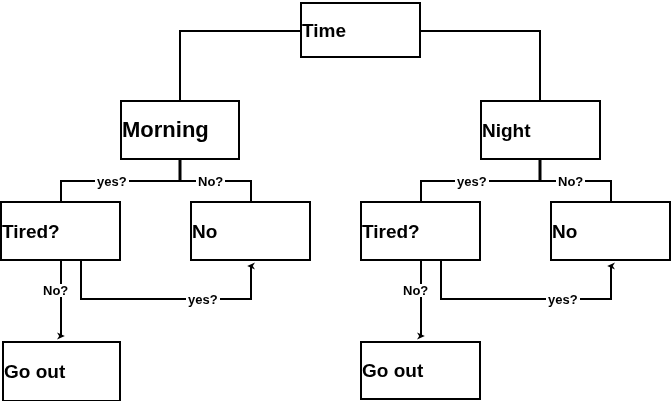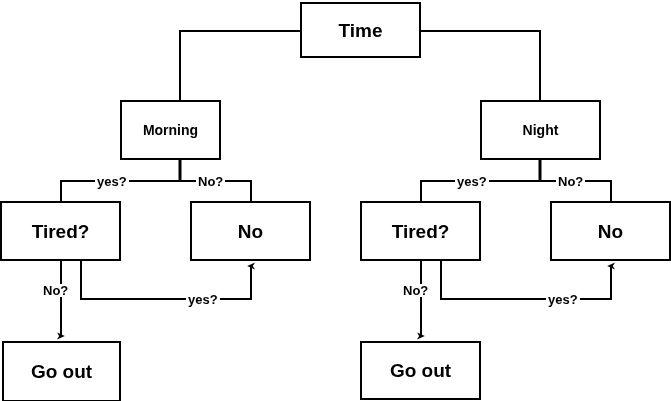--- a/index.html
+++ b/index.html
@@ -23,21 +23,20 @@
     width: 671px;
     height: 401px;
   }
   .node-box {
     position: absolute;
     box-sizing: border-box;
     border: 2px solid #000000;
     background: #ffffff;
     display: flex;
     align-items: center;
-    justify-content: center;
     font-family: "Liberation Sans", sans-serif;
     font-weight: bold;
     color: #000000;
     z-index: 3;
   }
   .node-label {
     display: block;
     line-height: 1;
     white-space: nowrap;
   }
@@ -49,22 +48,22 @@
     color: #000000;
     background: #ffffff;
     line-height: 1;
     padding: 0 2px;
     white-space: nowrap;
     z-index: 4;
   }
   
   #node-time      { left: 300px; top: 2px;   width: 121px; height: 56px; font-size: 19px; }
   
-  #node-morning   { left: 120px; top: 100px; width: 101px; height: 60px; font-size: 14px; }
-  #node-night     { left: 480px; top: 100px; width: 121px; height: 60px; font-size: 14px; }
+  #node-morning   { left: 120px; top: 100px; width: 120px; height: 60px; font-size: 22px; }
+  #node-night     { left: 480px; top: 100px; width: 121px; height: 60px; font-size: 19px; }
   
   #node-tired-morning { left: 0px;   top: 201px; width: 121px; height: 60px; font-size: 19px; }
   #node-no-morning    { left: 190px; top: 201px; width: 121px; height: 60px; font-size: 19px; }
   
   #node-tired-night   { left: 360px; top: 201px; width: 121px; height: 60px; font-size: 19px; }
   #node-no-night      { left: 550px; top: 201px; width: 121px; height: 60px; font-size: 19px; }
   
   #node-goout-morning { left: 2px;   top: 341px; width: 119px; height: 61px; font-size: 19px; }
   #node-goout-night   { left: 360px; top: 341px; width: 121px; height: 59px; font-size: 19px; }
   

